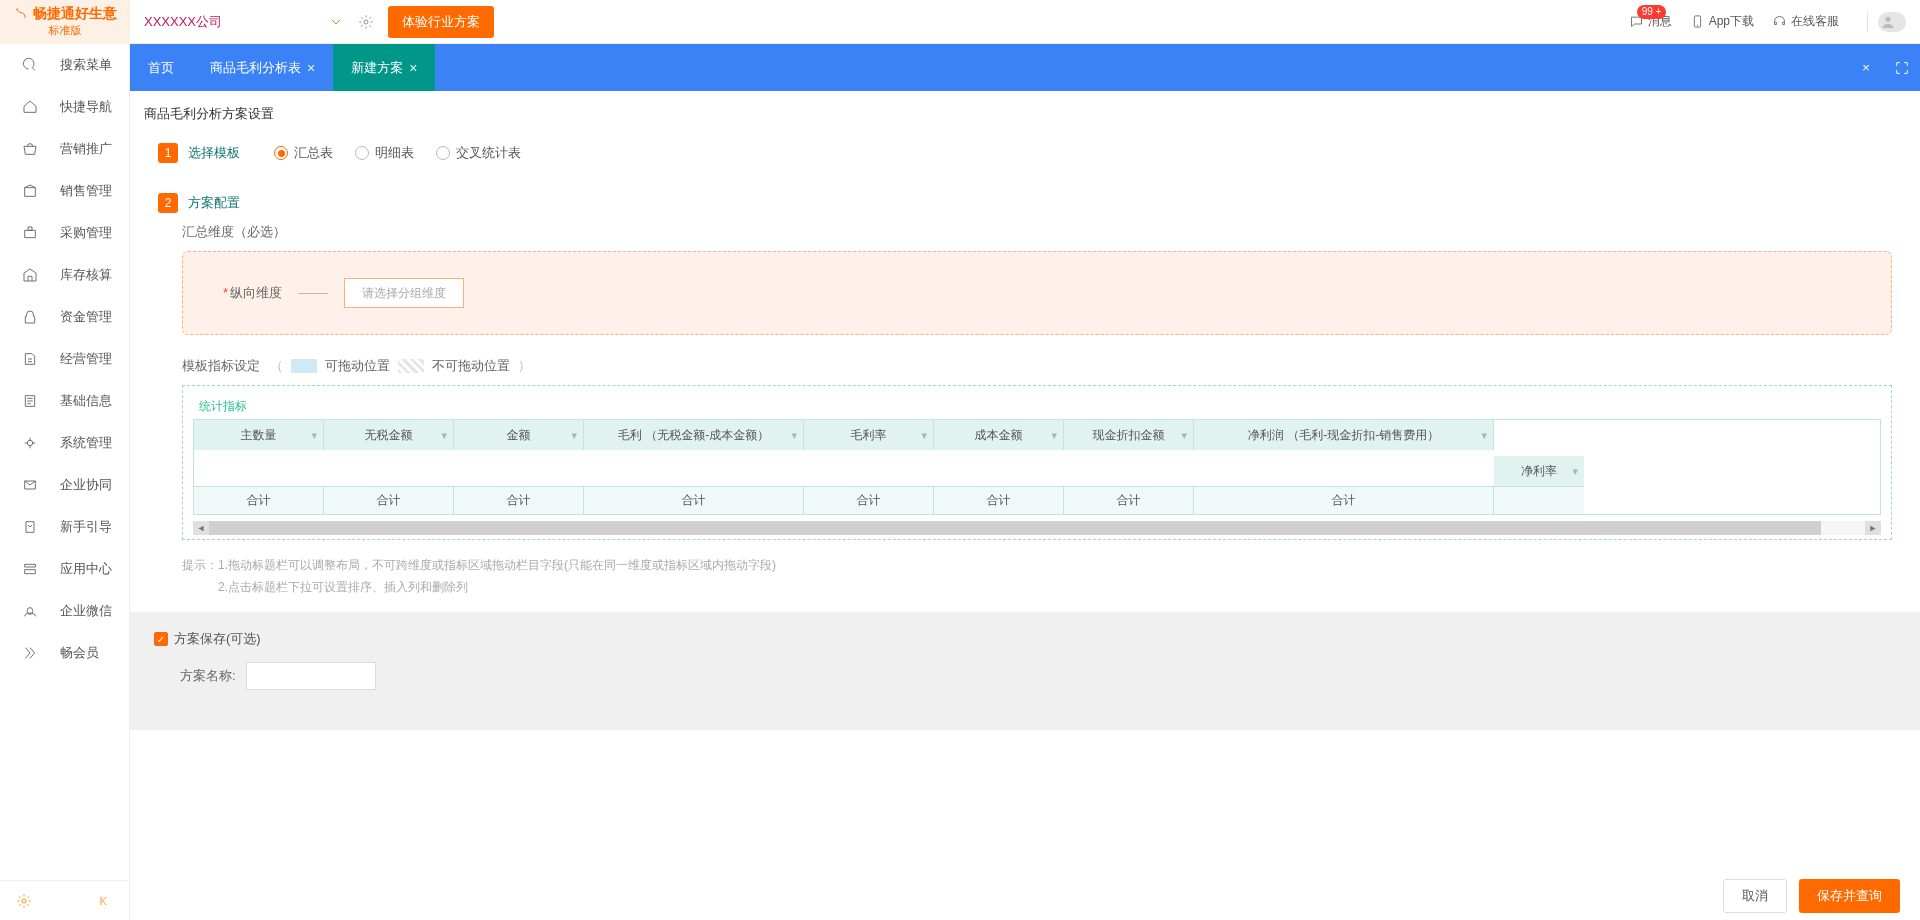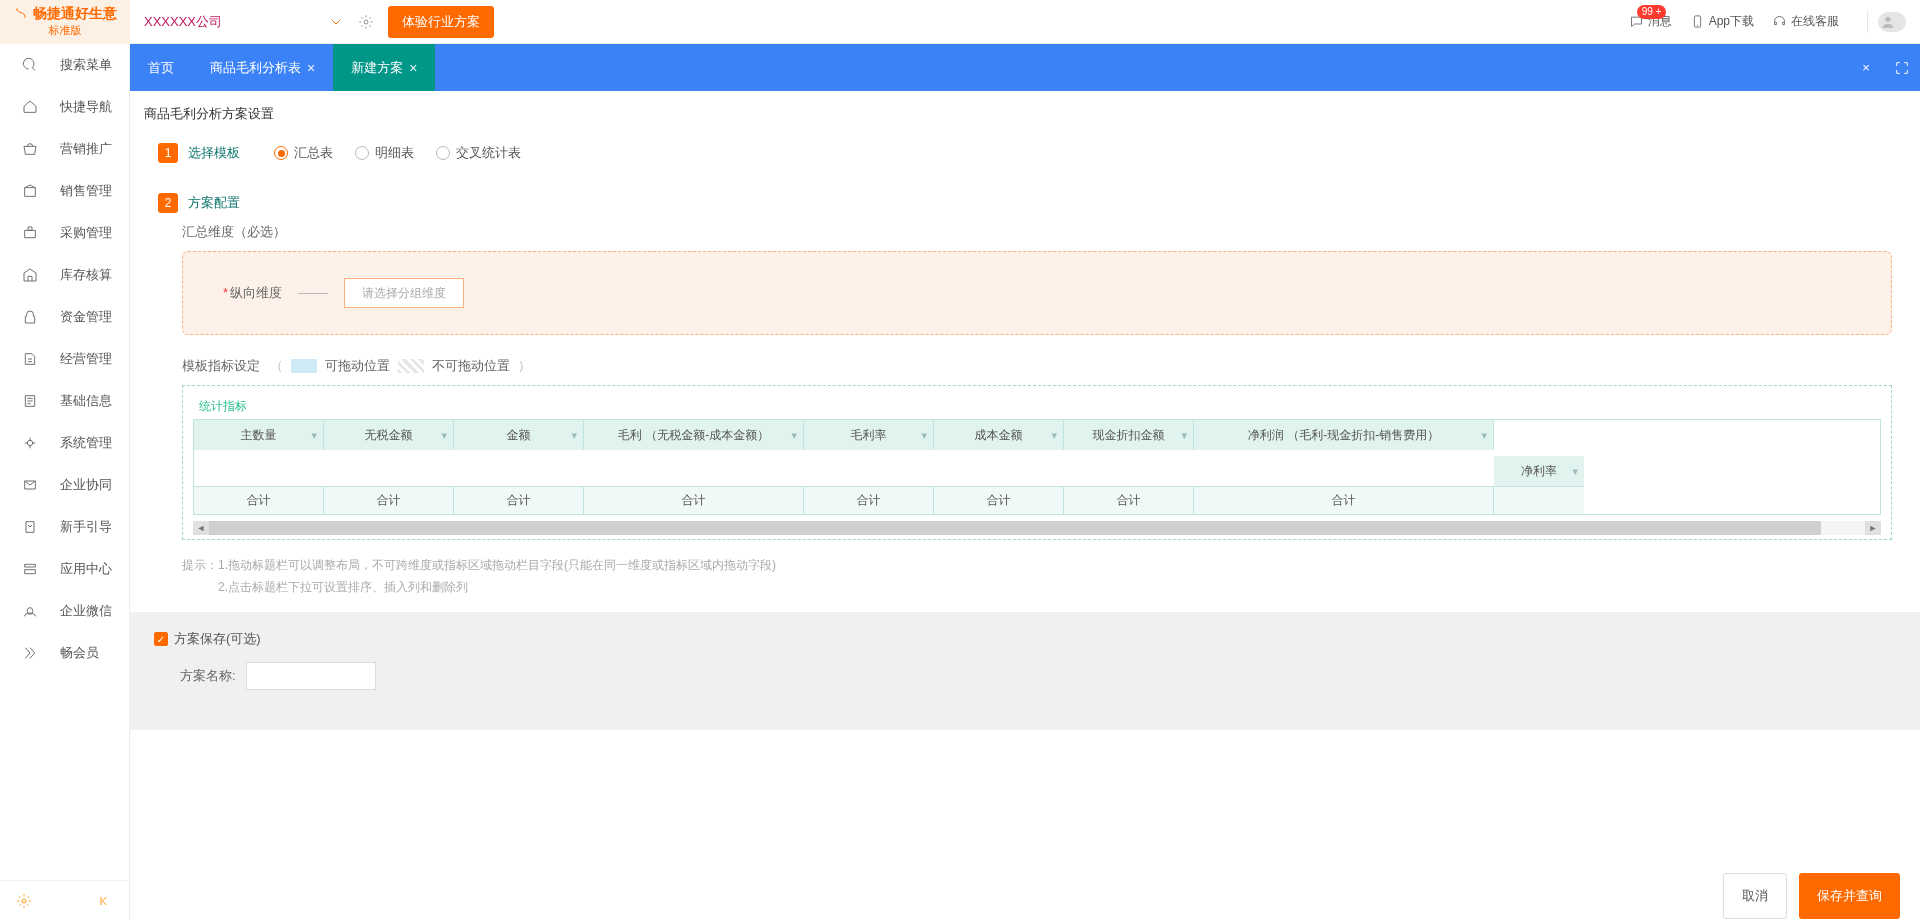--- a/index.html
+++ b/index.html
@@ -89,21 +89,21 @@
 
 
 .save-band { background:#f0f0f0; padding:18px 10px 40px;}
 .chk-row { display:flex; align-items:center; gap:6px; margin-left:14px; color:#555;}
 .chk { width:14px; height:14px; border:1px solid #ff6a00; background:#ff6a00; border-radius:2px; display:flex; align-items:center; justify-content:center; color:#fff; font-size:10px;}
 .name-row { display:flex; align-items:center; gap:10px; margin:14px 0 0 40px; color:#666;}
 .name-row input { width:130px; height:28px; border:1px solid #ddd; padding:0 6px; outline:none;}
 
 
 .page-footer { position:fixed; right:0; bottom:0; left:130px; height:48px; background:transparent; display:flex; justify-content:flex-end; align-items:center; gap:12px; padding-right:20px; pointer-events:none;}
-.page-footer button { pointer-events:auto; height:46px; padding:0 18px; border-radius:3px; font-size:13px; cursor:pointer;}
+.page-footer button { pointer-events:auto; height:34px; padding:0 18px; border-radius:3px; font-size:13px; cursor:pointer;}
 .btn-cancel { background:#fff; border:1px solid #ddd; color:#555;}
 .btn-primary { background:#ff6a00; border:none; color:#fff;}
 
 
 .ic { width:16px; height:16px; stroke:#888; fill:none; stroke-width:1.4;}
 .side-item .ic { stroke:#666;}
 .top-link .ic { width:15px; height:15px; stroke:#666;}
 </style>
 </head>
 <body>

